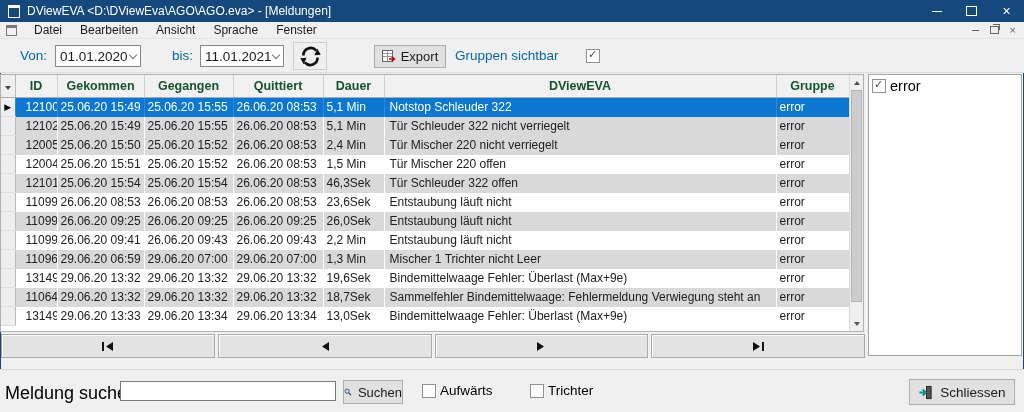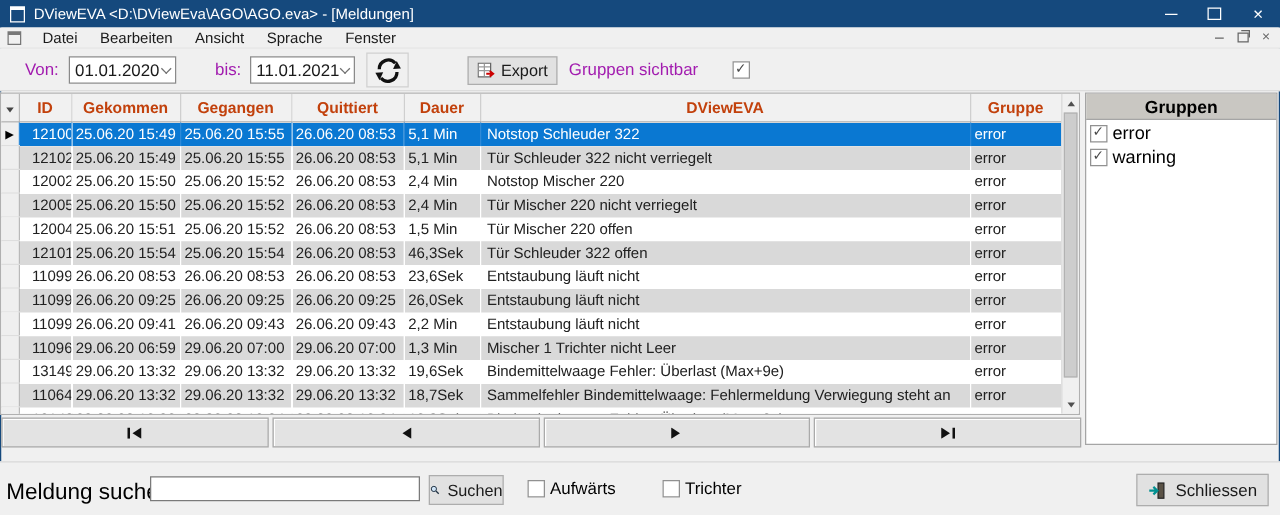--- a/index.html
+++ b/index.html
@@ -23,42 +23,42 @@
   .mdi-icon{width:9px;height:7px;border:1px solid #777;border-top:3px solid #777;margin-right:8px;}
   .menu-item{padding:0 9px;cursor:default;}
   .menu-controls{margin-left:auto;margin-right:8px;display:flex;gap:11px;align-items:center;color:#555;}
   .m-min{width:7px;height:1px;background:#666;}
   .m-rest{width:7px;height:6px;border:1px solid #666;position:relative;}
   .m-rest::after{content:"";position:absolute;left:2px;top:-3px;width:6px;height:5px;border:1px solid #666;border-bottom:none;border-left:none;}
   .m-close{font-size:11px;line-height:10px;color:#666;}
 
   
   .toolbar{position:absolute;top:39px;left:0;right:0;height:34px;background:#f0f0f0;border-bottom:1px solid #dcdcdc;box-sizing:border-box;}
-  .toolbar .lbl{position:absolute;top:9px;font-size:13.5px;color:#a21caf;}
+  .toolbar .lbl{position:absolute;top:9px;font-size:13.5px;color:#0369a1;}
   .von-label{left:20px;}  .bis-label{left:172px;}
   .combo{position:absolute;top:6px;height:22px;background:#fff;border:1px solid #8a8a8a;
     box-sizing:border-box;display:flex;align-items:center;padding:0 4px;font-size:13.5px;}
   .von-combo{left:55px;width:86px;} .bis-combo{left:200px;width:84px;}
   .combo .chev{margin-left:auto;width:5px;height:5px;border-right:1px solid #707070;border-bottom:1px solid #707070;transform:rotate(45deg);margin-top:-3px;}
   .refresh-btn{position:absolute;left:293px;top:3px;width:34px;height:28px;background:#f0f0f0;
     border:1px solid #d0d0d0;display:flex;align-items:center;justify-content:center;box-sizing:border-box;}
   .export-btn{position:absolute;left:374px;top:6px;width:72px;height:23px;background:#e1e1e1;
     border:1px solid #adadad;display:flex;align-items:center;justify-content:center;gap:4px;font-size:13px;box-sizing:border-box;}
   .gs-label{left:455px;}
   .cb{width:12px;height:12px;background:#fff;border:1px solid #919191;display:inline-block;position:relative;box-sizing:content-box;flex:none;}
   .cb.checked::after{content:"✓";position:absolute;left:1px;top:-2px;font-size:11px;color:#4a4a4a;}
   .gs-check{position:absolute;left:586px;top:10px;}
 
   
   .grid{position:absolute;left:0;top:74px;width:864px;height:258px;border:1px solid #b0b0b0;
     background:#fff;box-sizing:border-box;}
   .grid-inner{position:relative;width:862px;height:256px;overflow:hidden;}
   table{border-collapse:collapse;table-layout:fixed;width:848px;}
   th{height:22px;background:#f1f1f1;border-right:1px solid #cfcfcf;border-bottom:1px solid #ababab;
-    font-weight:bold;font-size:12.5px;color:#c2410c;text-align:center;padding:0;overflow:hidden;white-space:nowrap;}
+    font-weight:bold;font-size:12.5px;color:#14532d;text-align:center;padding:0;overflow:hidden;white-space:nowrap;}
   th.gutter-h{background:#efefef;border-right:1px solid #b9b9b9;}
   .tri-down{display:inline-block;width:0;height:0;border-left:3px solid transparent;border-right:3px solid transparent;border-top:4px solid #444;}
   td{height:18px;line-height:18px;padding:0 3px;font-size:12px;white-space:nowrap;overflow:hidden;
     border-right:1px solid rgba(255,255,255,.85);color:#202020;background:#fff;}
   tr.alt td{background:#d9d9d9;}
   tr.sel td{background:#0a78d2;color:#fff;border-right-color:#2f8ad8;}
   td.gutter{background:#efefef !important;border-right:1px solid #b9b9b9;border-bottom:1px solid #dedede;
     color:#000 !important;text-align:center;font-size:9px;padding:0;line-height:17px;}
   td.c-id{text-align:right;padding-right:7px;padding-left:10px;}
   td.c-mel{padding-left:5px;}
@@ -201,30 +201,20 @@
             <tr class=" alt">
               <td class="gutter"></td>
               <td class="c-id">12102</td>
               <td class="c-gek">25.06.20 15:49</td>
               <td class="c-geg">25.06.20 15:55</td>
               <td class="c-qui">26.06.20 08:53</td>
               <td class="c-dau">5,1 Min</td>
               <td class="c-mel">Tür Schleuder 322 nicht verriegelt</td>
               <td class="c-gru">error</td>
             </tr>
-            <tr class="">
-              <td class="gutter"></td>
-              <td class="c-id">12002</td>
-              <td class="c-gek">25.06.20 15:50</td>
-              <td class="c-geg">25.06.20 15:52</td>
-              <td class="c-qui">26.06.20 08:53</td>
-              <td class="c-dau">2,4 Min</td>
-              <td class="c-mel">Notstop Mischer 220</td>
-              <td class="c-gru">error</td>
-            </tr>
             <tr class=" alt">
               <td class="gutter"></td>
               <td class="c-id">12005</td>
               <td class="c-gek">25.06.20 15:50</td>
               <td class="c-geg">25.06.20 15:52</td>
               <td class="c-qui">26.06.20 08:53</td>
               <td class="c-dau">2,4 Min</td>
               <td class="c-mel">Tür Mischer 220 nicht verriegelt</td>
               <td class="c-gru">error</td>
             </tr>
@@ -351,29 +341,24 @@
     </div>
     <div class="nav-btn">
       <svg width="13" height="9" viewBox="0 0 13 9">
         <polygon points="1,0 1,9 8,4.5" fill="#111"></polygon>
           <rect x="10" y="0" width="2" height="9" fill="#111"></rect>
       </svg>
     </div>
   </div>
 
   <div class="gpanel">
-    <div class="gpanel-header">Gruppen</div>
     <div>
         <div class="gitem">
           <span class="cb checked"></span>
           <span>error</span>
-        </div>
-        <div class="gitem">
-          <span class="cb checked"></span>
-          <span>warning</span>
         </div>
       </div>
   </div>
 
   <div class="bottombar">
     <span class="search-label">Meldung suchen</span>
     <input class="search-input" type="text" value="" style="">
     <div class="suchen-btn">
       <svg width="14" height="14" viewBox="0 0 14 14">
         <circle cx="5.5" cy="5.5" r="3.7" fill="#cfe4f7" stroke="#234" stroke-width="1.4"></circle>

